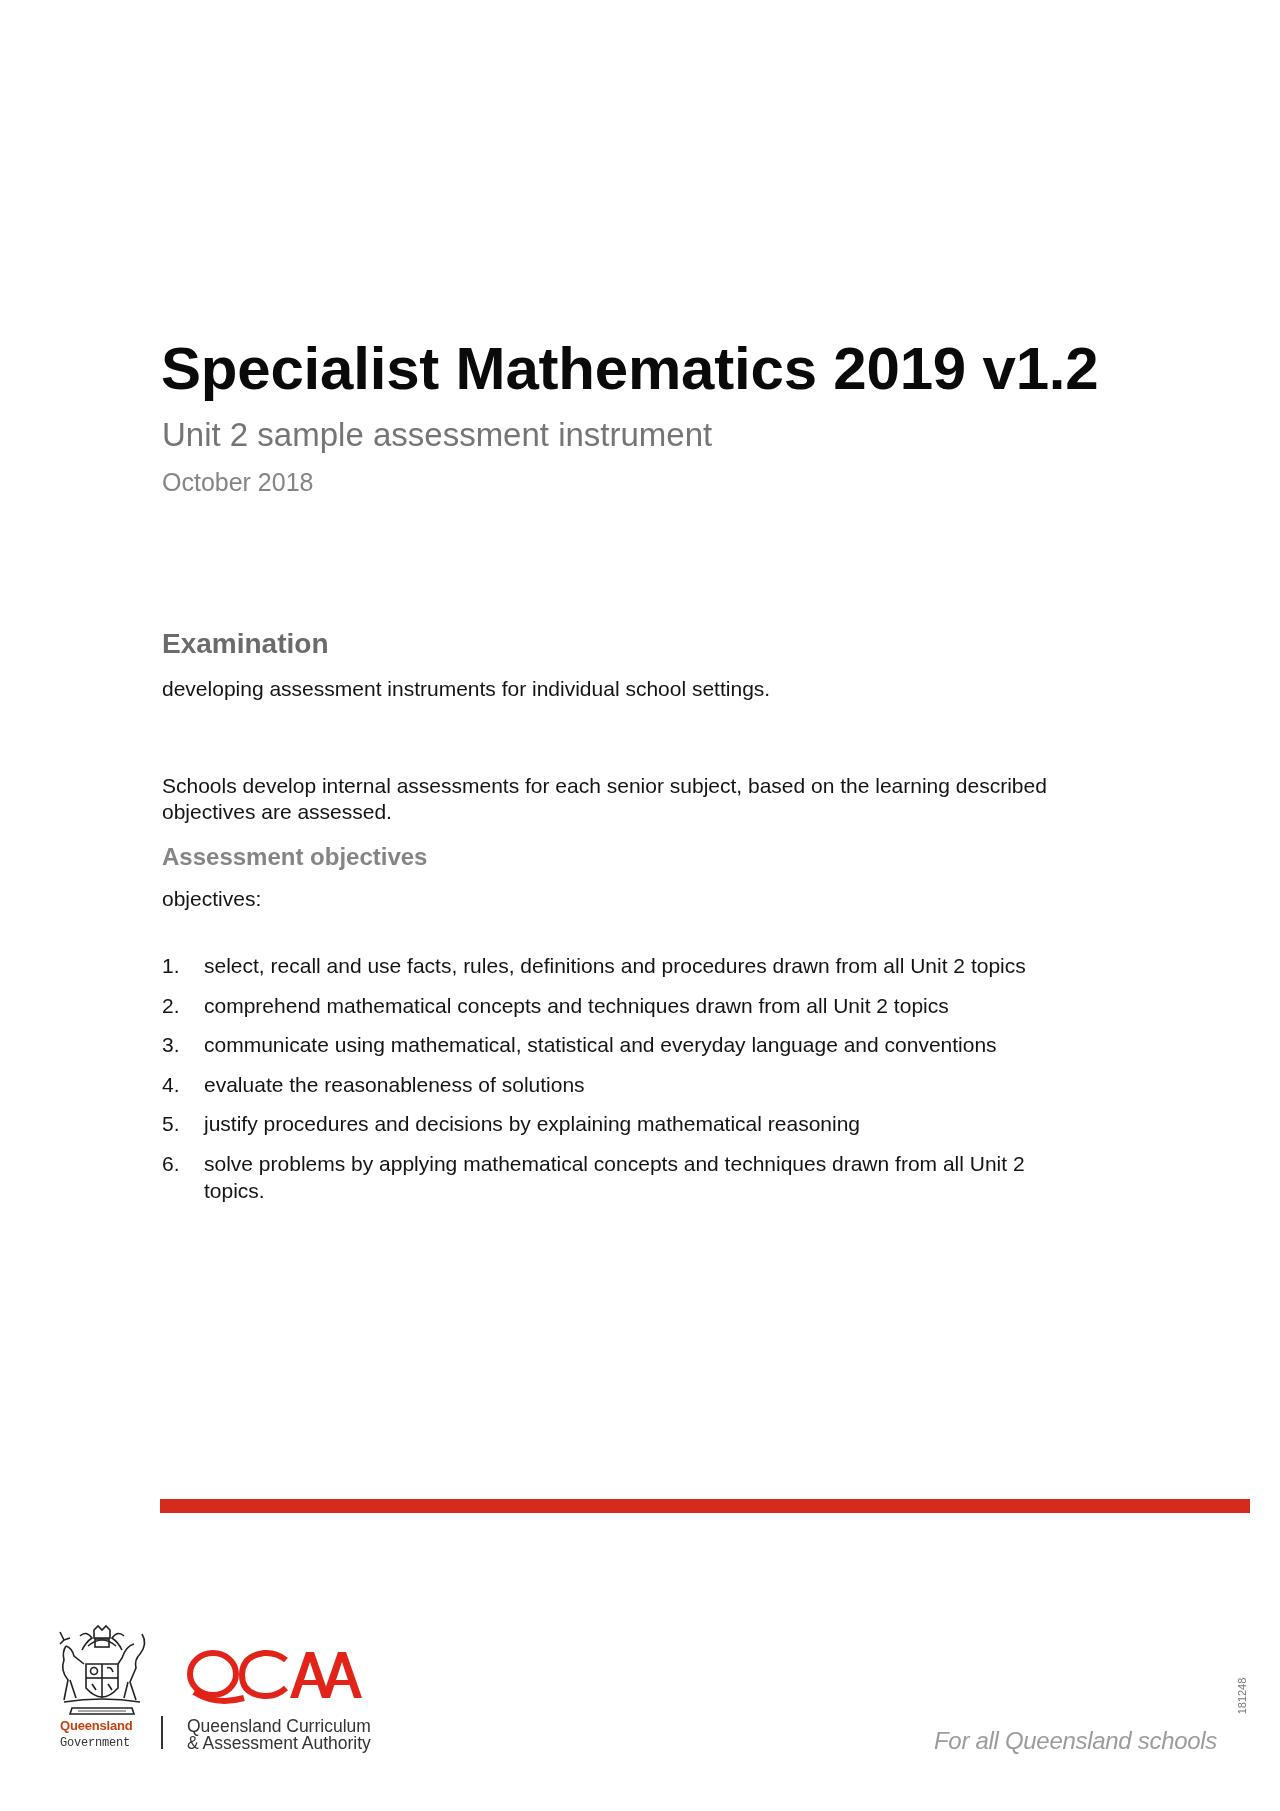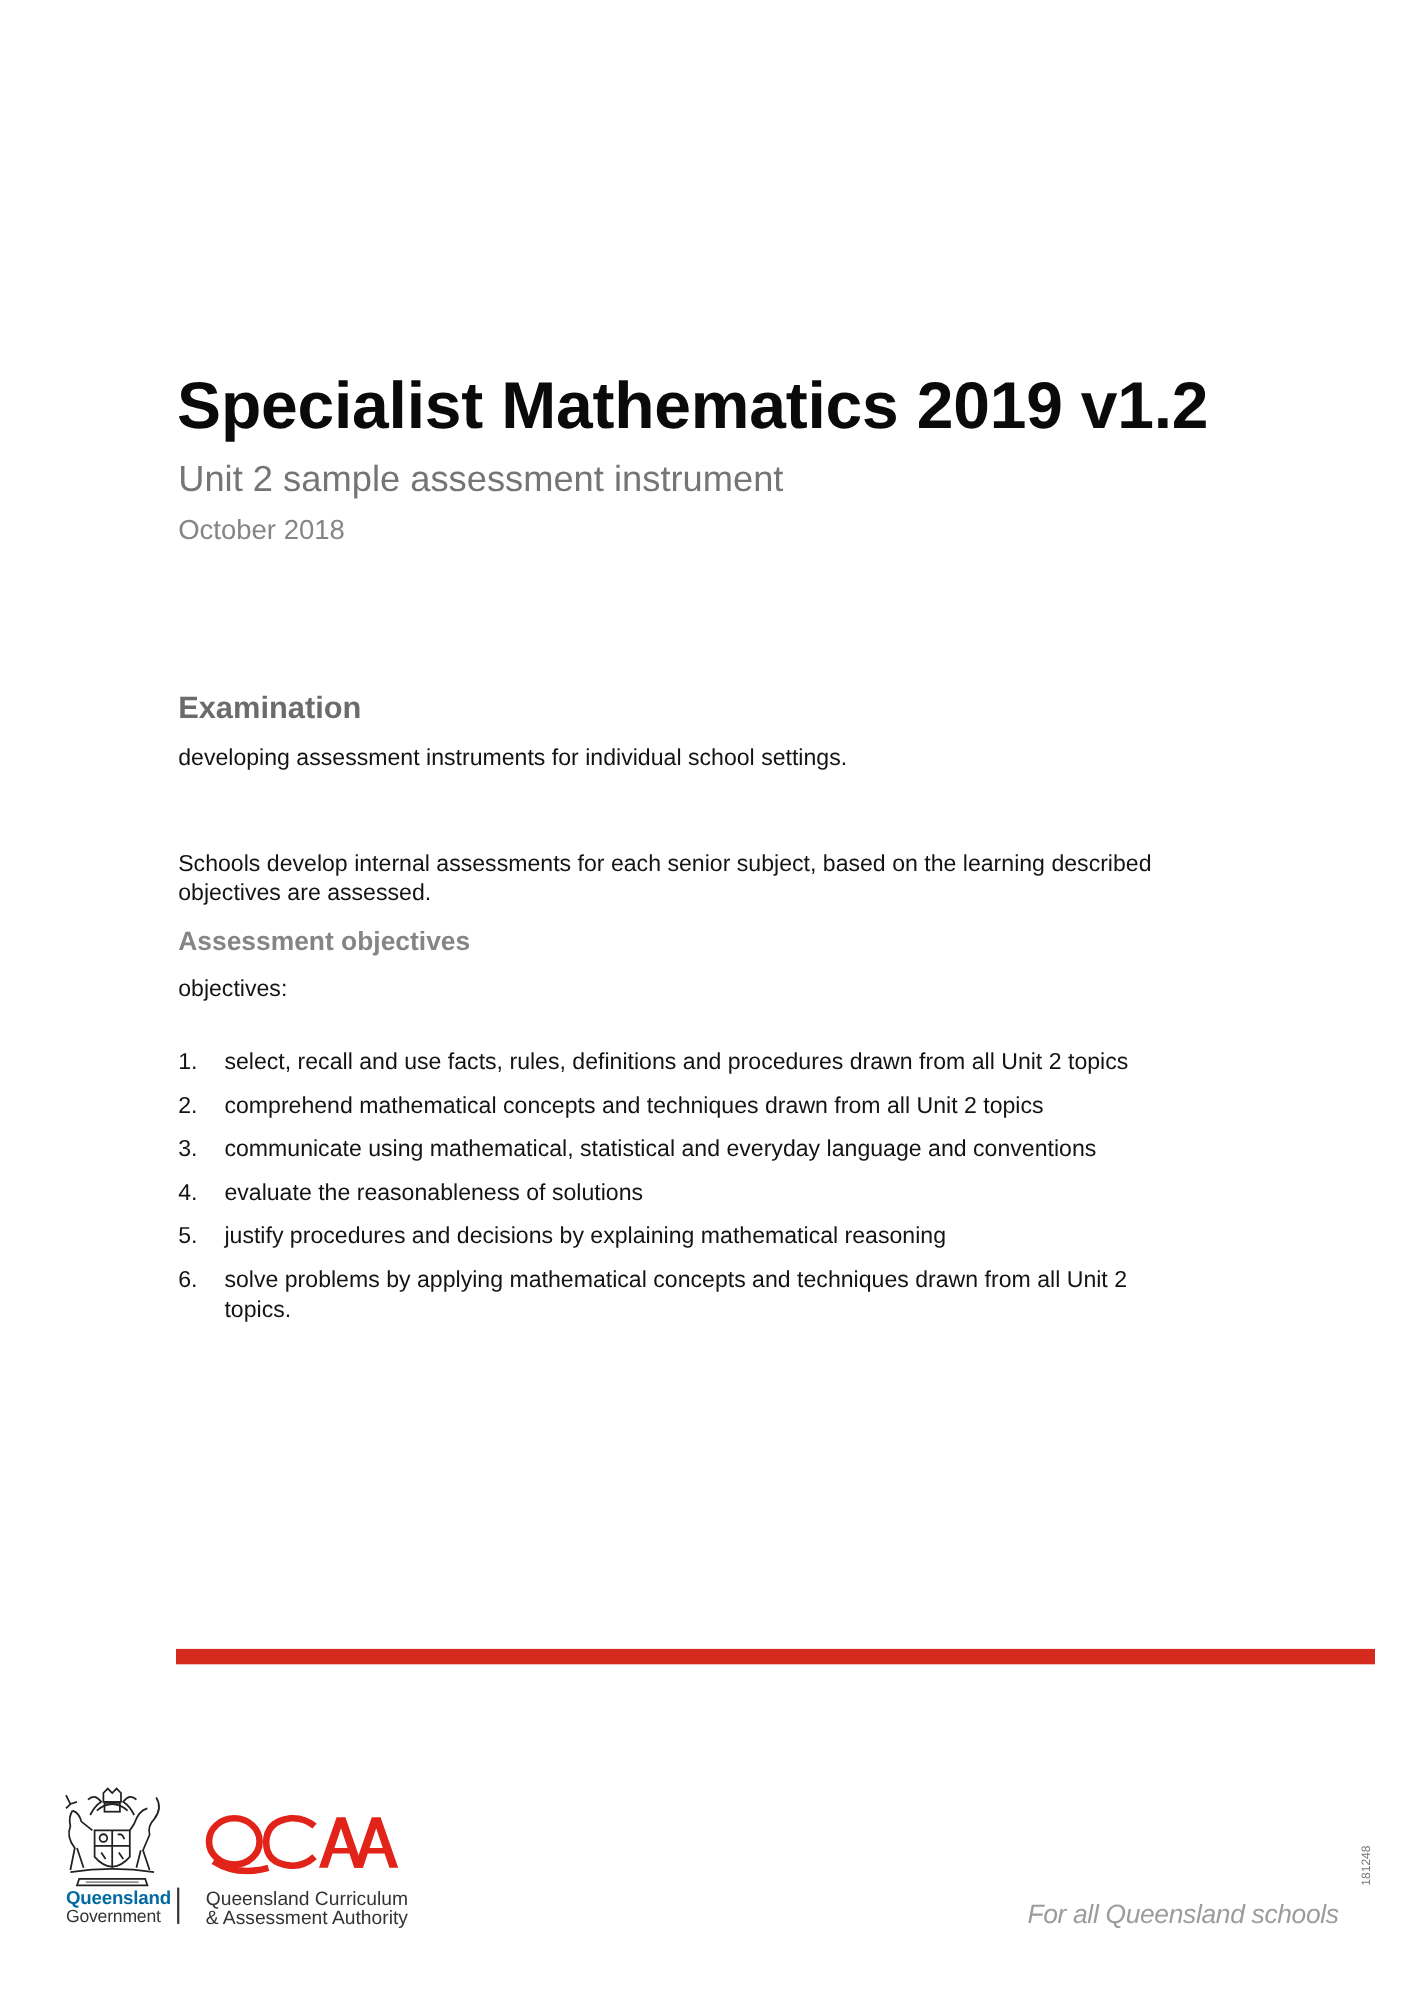--- a/index.html
+++ b/index.html
@@ -11,22 +11,22 @@
   .h2 { left:162px; top:627px; font-size:28px; font-weight:bold; color:#6b6b6b; line-height:34px; white-space:nowrap; }
   .h3 { left:162px; top:843px; font-size:24px; font-weight:bold; color:#858585; line-height:28px; white-space:nowrap; }
   .para { position:absolute; left:162px; font-size:21px; line-height:25.5px; color:#141414; }
   .para .ln { display:block; white-space:nowrap; }
   .list { position:absolute; left:162px; top:952px; margin:0; padding:0; list-style:none; font-size:21px; color:#141414; }
   .list li { position:relative; padding-left:42px; line-height:27px; margin-bottom:12.5px; }
   .list li .num { position:absolute; left:0; top:0; }
   .list li .ln { display:block; white-space:nowrap; }
   .rule { left:160px; top:1499px; width:1090px; height:14px; background:#d52b1e; }
   .crest { left:50px; top:1624px; width:104px; height:96px; }
-  .qgov1 { left:60px; top:1716px; font-size:17px; font-weight:bold; color:#0369a1; line-height:20px; white-space:nowrap; letter-spacing:-0.2px; }
-  .qgov2 { left:60px; top:1733px; font-size:16px; color:#333; line-height:20px; white-space:nowrap; letter-spacing:-0.2px; }
+  .qgov1 { left:60px; top:1716px; font-size:13px; font-weight:bold; color:#c2410c; line-height:20px; white-space:nowrap; letter-spacing:-0.2px; }
+  .qgov2 { left:60px; top:1733px; font-size:12px; color:#333; line-height:20px; white-space:nowrap; letter-spacing:-0.2px;font-family:Liberation Mono, monospace; }
   .divider { left:161px; top:1716px; width:2px; height:33px; background:#333; }
   .qcaa-logo { left:186px; top:1648px; width:176px; height:56px; }
   .qcaa1 { left:187px; top:1716px; font-size:17.5px; color:#333; line-height:20px; white-space:nowrap; }
   .qcaa2 { left:187px; top:1733px; font-size:17.5px; color:#333; line-height:20px; white-space:nowrap; }
   .tagline { left:934px; top:1725px; font-size:24px; font-style:italic; color:#9c9c9c; line-height:32px; white-space:nowrap; letter-spacing:-0.3px; }
   .docnum { left:1224px; top:1690px; font-size:11px; color:#777; transform:rotate(-90deg); transform-origin:center center; white-space:nowrap; }
 </style>
 </head>
 <body>
 

